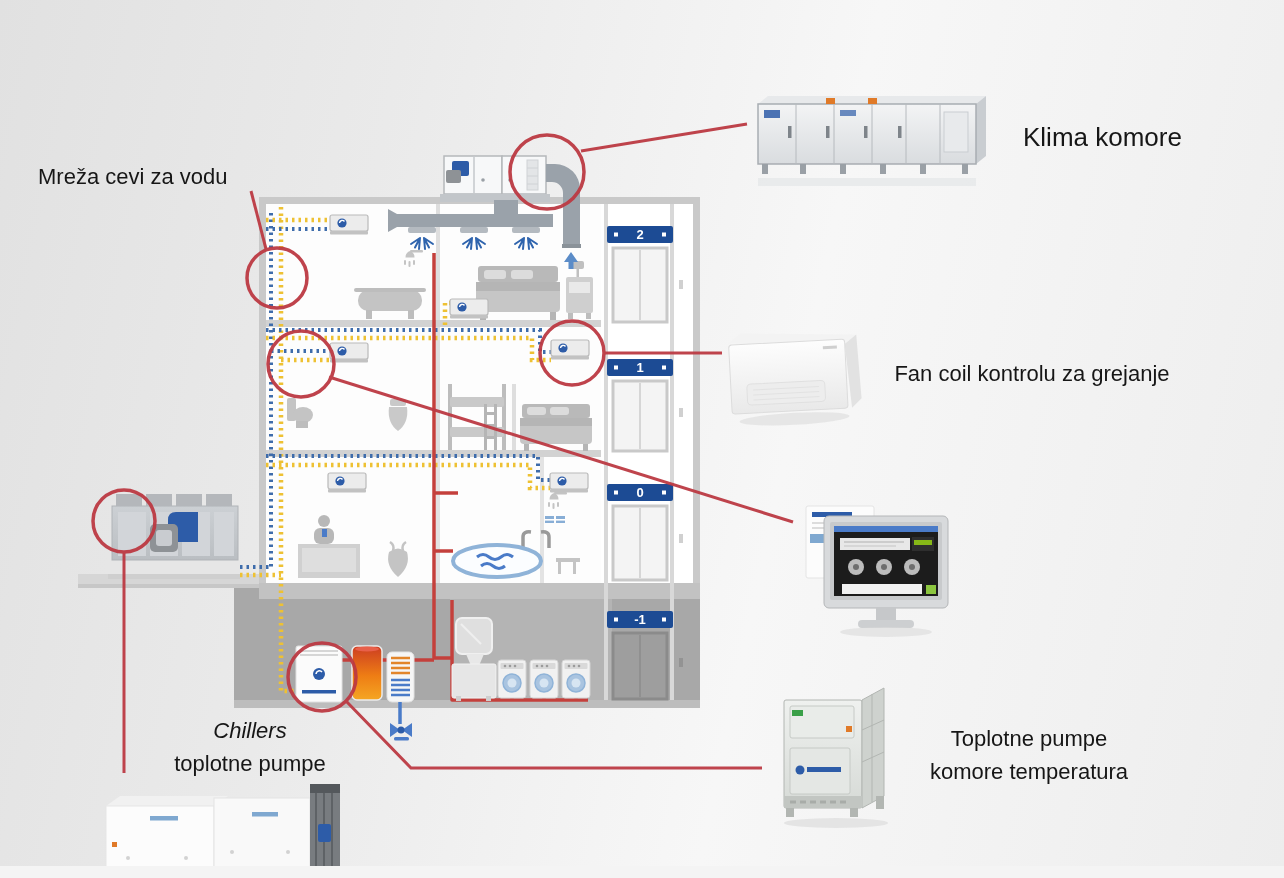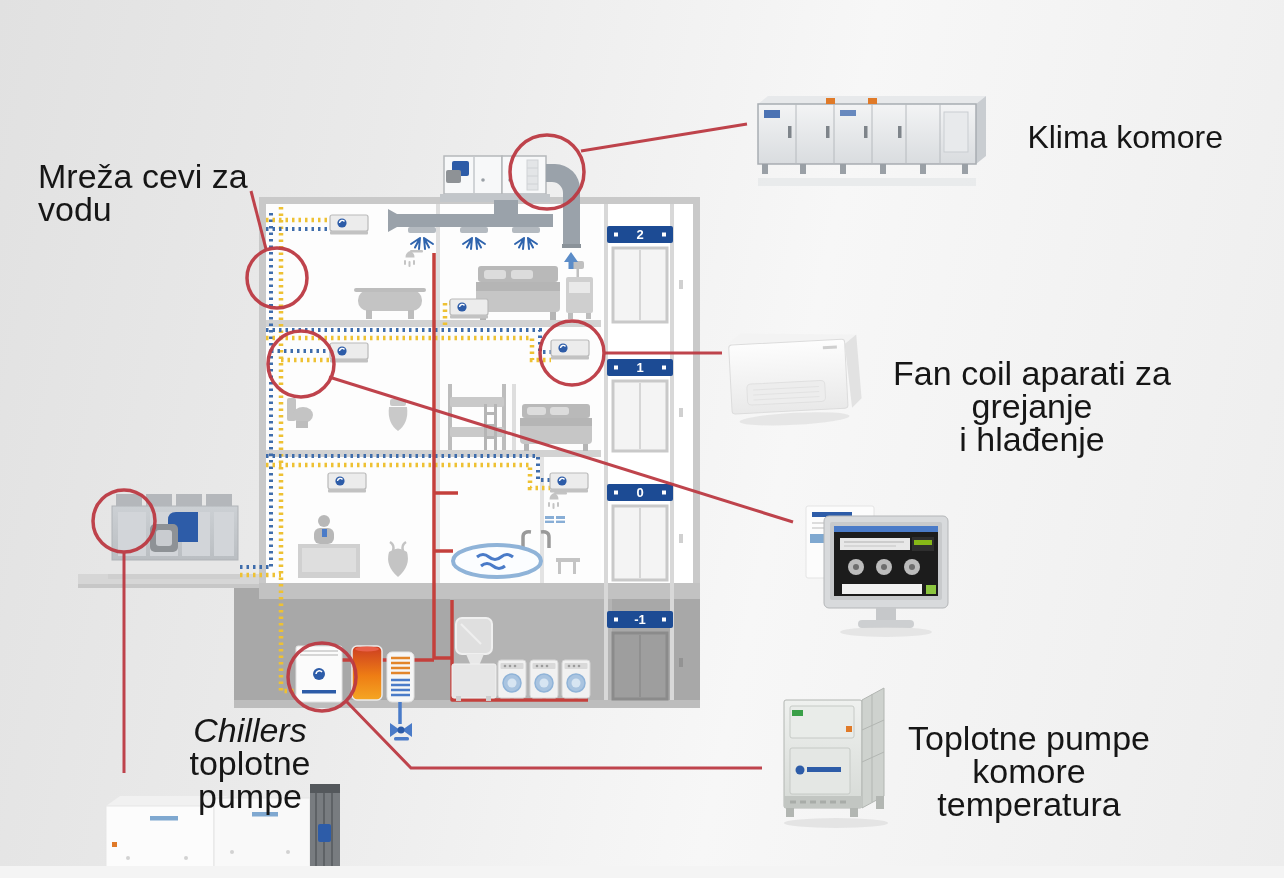--- a/index.html
+++ b/index.html
@@ -6,21 +6,21 @@
     --accent-red:#bc3a43; --pipe-yellow:#eec133; --pipe-blue:#3e6cab;
     --badge-navy:#1c4b94; --duct-gray:#9aa2aa; --hot-red:#c4403c; --water-blue:#4a7bc8;
   }
   html,body{margin:0;padding:0;background:#ddd;}
   #stage{
     position:relative;width:1284px;height:878px;overflow:hidden;
     background:linear-gradient(102deg,#e1e1e1 0%,#eaeaea 28%,#f7f7f7 60%,#ededed 100%);
     font-family:"Liberation Sans",sans-serif;color:#171717;
   }
   svg{position:absolute;left:0;top:0;}
-  .label{position:absolute;font-size:34px;line-height:33px;color:#161616;letter-spacing:0;}
+  .label{position:absolute;font-size:22px;line-height:33px;color:#161616;letter-spacing:0;}
   .label.center{text-align:center;}
   .it{font-style:italic;}
   
   .pipe-y{stroke:var(--pipe-yellow);stroke-width:4.5;fill:none;stroke-dasharray:2.5 4;}
   .pipe-b{stroke:var(--pipe-blue);stroke-width:4;fill:none;stroke-dasharray:2.5 4;}
   .hot{stroke:var(--hot-red);stroke-width:3.5;fill:none;stroke-linejoin:round;}
   .ann{stroke:var(--accent-red);stroke-width:3;fill:none;}
   .annc{stroke:var(--accent-red);stroke-width:3.5;fill:none;}
   .badge{fill:var(--badge-navy);}
   .badge-num{font:bold 13px "Liberation Sans",sans-serif;fill:#fff;text-anchor:middle;}
@@ -516,25 +516,24 @@
     <path class="ann" d="M346,701 L411,768 H762"></path>
     <circle class="annc" cx="124" cy="521" r="31"></circle>
     <path class="ann" d="M124,552 V773"></path>
   </g>
 
   <rect x="0" y="866" width="1284" height="12" fill="#f4f4f4"></rect>
 </svg>
 
 <div class="label" style="left:38px;top:160px;width:240px;">Mreža cevi za vodu</div>
 
-<div class="label" style="left:1023px;top:121px;width:200px;font-size:32px;text-align:right;">Klima komore</div>
+<div class="label" style="left:1023px;top:121px;width:200px;font-size:26px;">Klima komore</div>
 
 <div class="label center" style="left:872px;top:357px;width:320px;">
-  <div>Fan coil aparati za grejanje</div>
-  <div>i hlađenje</div>
+  <div>Fan coil kontrolu za grejanje</div>
 </div>
 
 
 <div class="label center" style="left:898px;top:722px;width:262px;">
   <div>Toplotne pumpe</div>
   <div>komore temperatura</div>
 </div>
 
 <div class="label center" style="left:140px;top:714px;width:220px;">
   <div class="it">Chillers</div>

